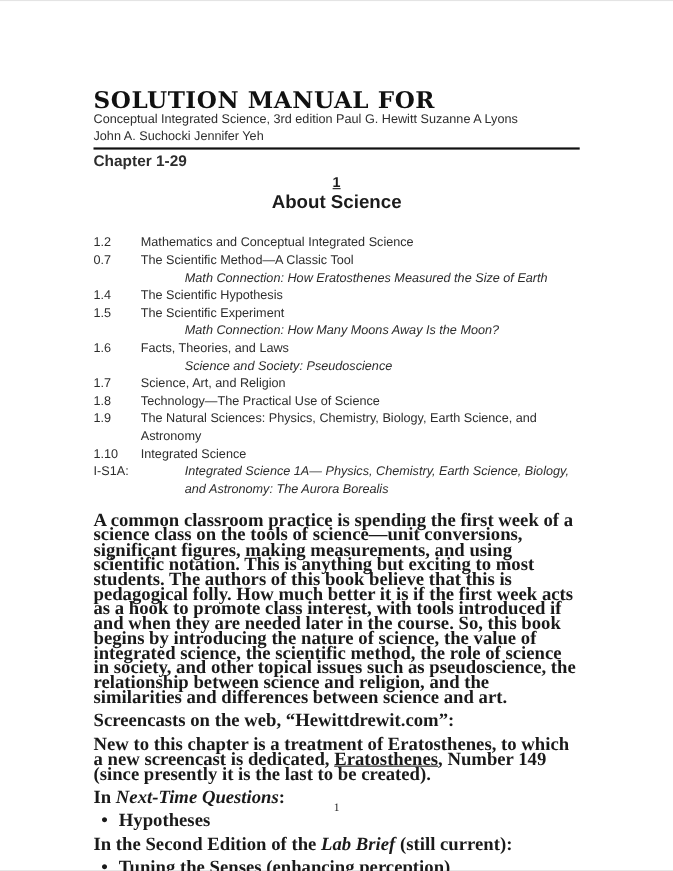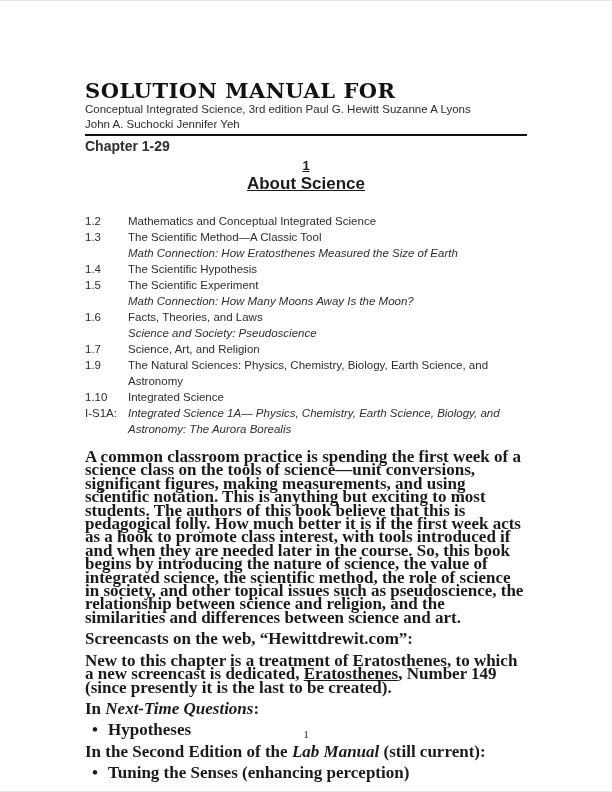--- a/index.html
+++ b/index.html
@@ -56,38 +56,37 @@
   .chapter-num {
     font-size: 13px;
     font-weight: bold;
     text-decoration: underline;
     color: #1c1c1c;
     line-height: 15px;
   }
   .chapter-title {
     font-size: 17px;
     font-weight: bold;
-    text-decoration: underline;
     color: #1c1c1c;
     line-height: 20px;
     margin-top: 1px;
   }
 
   
   .toc {
     margin-top: 19px;
     margin-bottom: 13px;
     font-size: 11.5px;
     line-height: 16px;
     color: #2d2d2d;
   }
   .toc-row { display: flex; }
   .toc-num { flex: 0 0 43px; }
   .toc-label { flex: 1; }
-  .toc-sub { font-style: italic; }
+  .toc-sub { font-style: italic; margin-left: 40px; }
 
   
   .serif {
     font-family: "Liberation Serif", serif;
     font-size: 17px;
     line-height: 13.4px;
     color: #1a1a1a;
     font-weight: bold;
   }
   .serif p { margin: 0 0 8px 0; }
@@ -128,21 +127,21 @@
       <div class="chapter-num">1</div>
       <div class="chapter-title">About Science</div>
     </div>
 
     <div class="toc">
       <div class="toc-row">
         <span class="toc-num">1.2</span>
         <span class="toc-label">Mathematics and Conceptual Integrated Science</span>
       </div>
       <div class="toc-row">
-        <span class="toc-num">1.3</span>
+        <span class="toc-num">0.7</span>
         <span class="toc-label">The Scientific Method—A Classic Tool</span>
       </div>
       <div class="toc-row">
         <span class="toc-num"></span>
         <span class="toc-label toc-sub">Math Connection: How Eratosthenes Measured the Size of Earth</span>
       </div>
       <div class="toc-row">
         <span class="toc-num">1.4</span>
         <span class="toc-label">The Scientific Hypothesis</span>
       </div>
@@ -158,20 +157,24 @@
         <span class="toc-num">1.6</span>
         <span class="toc-label">Facts, Theories, and Laws</span>
       </div>
       <div class="toc-row">
         <span class="toc-num"></span>
         <span class="toc-label toc-sub">Science and Society: Pseudoscience</span>
       </div>
       <div class="toc-row">
         <span class="toc-num">1.7</span>
         <span class="toc-label">Science, Art, and Religion</span>
+      </div>
+      <div class="toc-row">
+        <span class="toc-num">1.8</span>
+        <span class="toc-label">Technology—The Practical Use of Science</span>
       </div>
       <div class="toc-row">
         <span class="toc-num">1.9</span>
         <span class="toc-label">The Natural Sciences: Physics, Chemistry, Biology, Earth Science, and Astronomy</span>
       </div>
       <div class="toc-row">
         <span class="toc-num">1.10</span>
         <span class="toc-label">Integrated Science</span>
       </div>
       <div class="toc-row">
@@ -187,21 +190,21 @@
 
       <p><span>New to this chapter is a treatment of Eratosthenes, to which a new screencast is dedicated, </span><span class="u">Eratosthenes</span><span>, Number 149 (since presently it is the last to be created).</span></p>
 
       <p><span>In </span><span class="i">Next-Time Questions</span><span>:</span></p>
 
       <p class="bullet">
           <span class="b">•</span>
           <span>Hypotheses</span>
         </p>
 
-      <p><span>In the Second Edition of the </span><span class="i">Lab Manual</span><span> (still current):</span></p>
+      <p><span>In the Second Edition of the </span><span class="i">Lab Brief</span><span> (still current):</span></p>
 
       <p class="bullet">
           <span class="b">•</span>
           <span>Tuning the Senses (enhancing perception)</span>
         </p>
     </div>
 
   </div>
 
   <div class="page-number">1</div>

